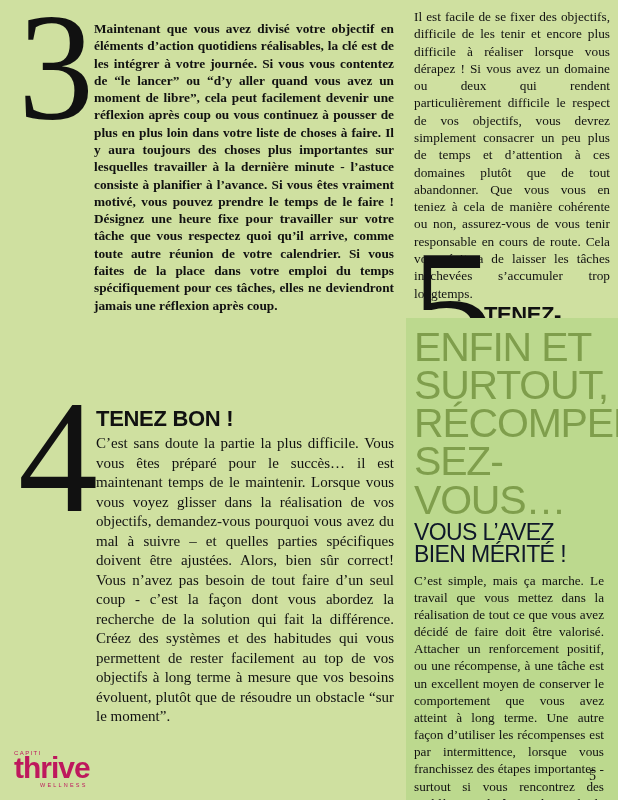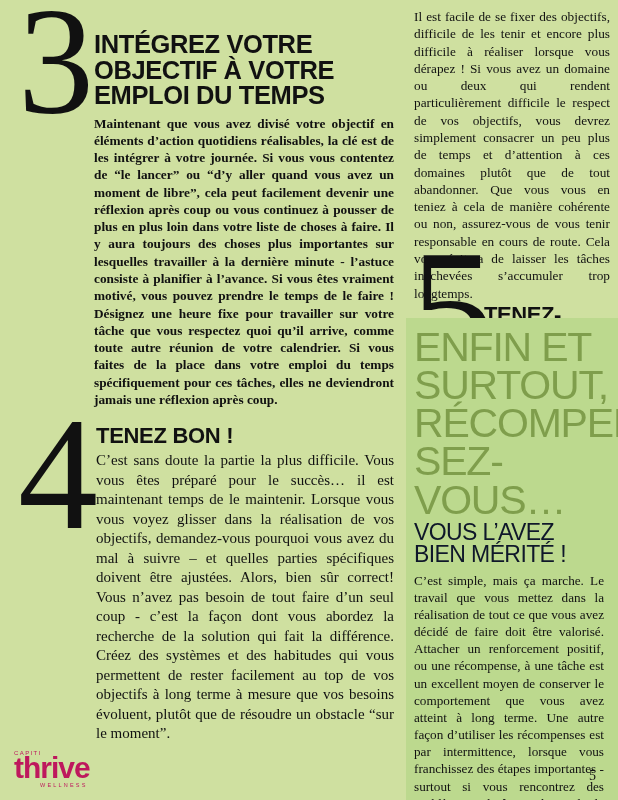--- a/index.html
+++ b/index.html
@@ -93,21 +93,20 @@
   }
   .sec4-head {
     margin-left: 78px;
     font-family: "Liberation Sans", sans-serif;
     font-weight: bold;
     font-size: 22px;
     letter-spacing: -0.3px;
     line-height: 1.0;
     padding-top: 4px;
     text-transform: uppercase;
-    margin-top: 17px;
   }
   .sec4-body {
     margin-left: 78px;
     margin-top: 4px;
     font-size: 15px;
     line-height: 1.30;
     text-align: justify;
   }
 
   
@@ -216,21 +215,20 @@
   }
 </style>
 </head>
 <body>
 
 <div class="page">
 
   <div class="col-left">
     <div class="sec3">
       <div class="bignum">3</div>
-      <div class="sec3-head">INTÉGREZ VOTRE OBJECTIF À VOTRE EMPLOI DU TEMPS</div>
       <div class="sec3-body">Maintenant que vous avez divisé votre objectif en éléments d’action quotidiens réalisables, la clé est de les intégrer à votre journée. Si vous vous contentez de “le lancer” ou “d’y aller quand vous avez un moment de libre”, cela peut facilement devenir une réflexion après coup ou vous continuez à pousser de plus en plus loin dans votre liste de choses à faire. Il y aura toujours des choses plus importantes sur lesquelles travailler à la dernière minute - l’astuce consiste à planifier à l’avance. Si vous êtes vraiment motivé, vous pouvez prendre le temps de le faire ! Désignez une heure fixe pour travailler sur votre tâche que vous respectez quoi qu’il arrive, comme toute autre réunion de votre calendrier. Si vous faites de la place dans votre emploi du temps spécifiquement pour ces tâches, elles ne deviendront jamais une réflexion après coup.</div>
     </div>
   </div>
 
   <div class="sec4wrap">
     <div class="sec4">
       <div class="bignum">4</div>
       <div class="sec4-head">TENEZ BON !</div>
       <div class="sec4-body">C’est sans doute la partie la plus difficile. Vous vous êtes préparé pour le succès… il est maintenant temps de le maintenir. Lorsque vous vous voyez glisser dans la réalisation de vos objectifs, demandez-vous pourquoi vous avez du mal à suivre – et quelles parties spécifiques doivent être ajustées. Alors, bien sûr correct! Vous n’avez pas besoin de tout faire d’un seul coup - c’est la façon dont vous abordez la recherche de la solution qui fait la différence. Créez des systèmes et des habitudes qui vous permettent de rester facilement au top de vos objectifs à long terme à mesure que vos besoins évoluent, plutôt que de résoudre un obstacle “sur le moment”.</div>
     </div>

